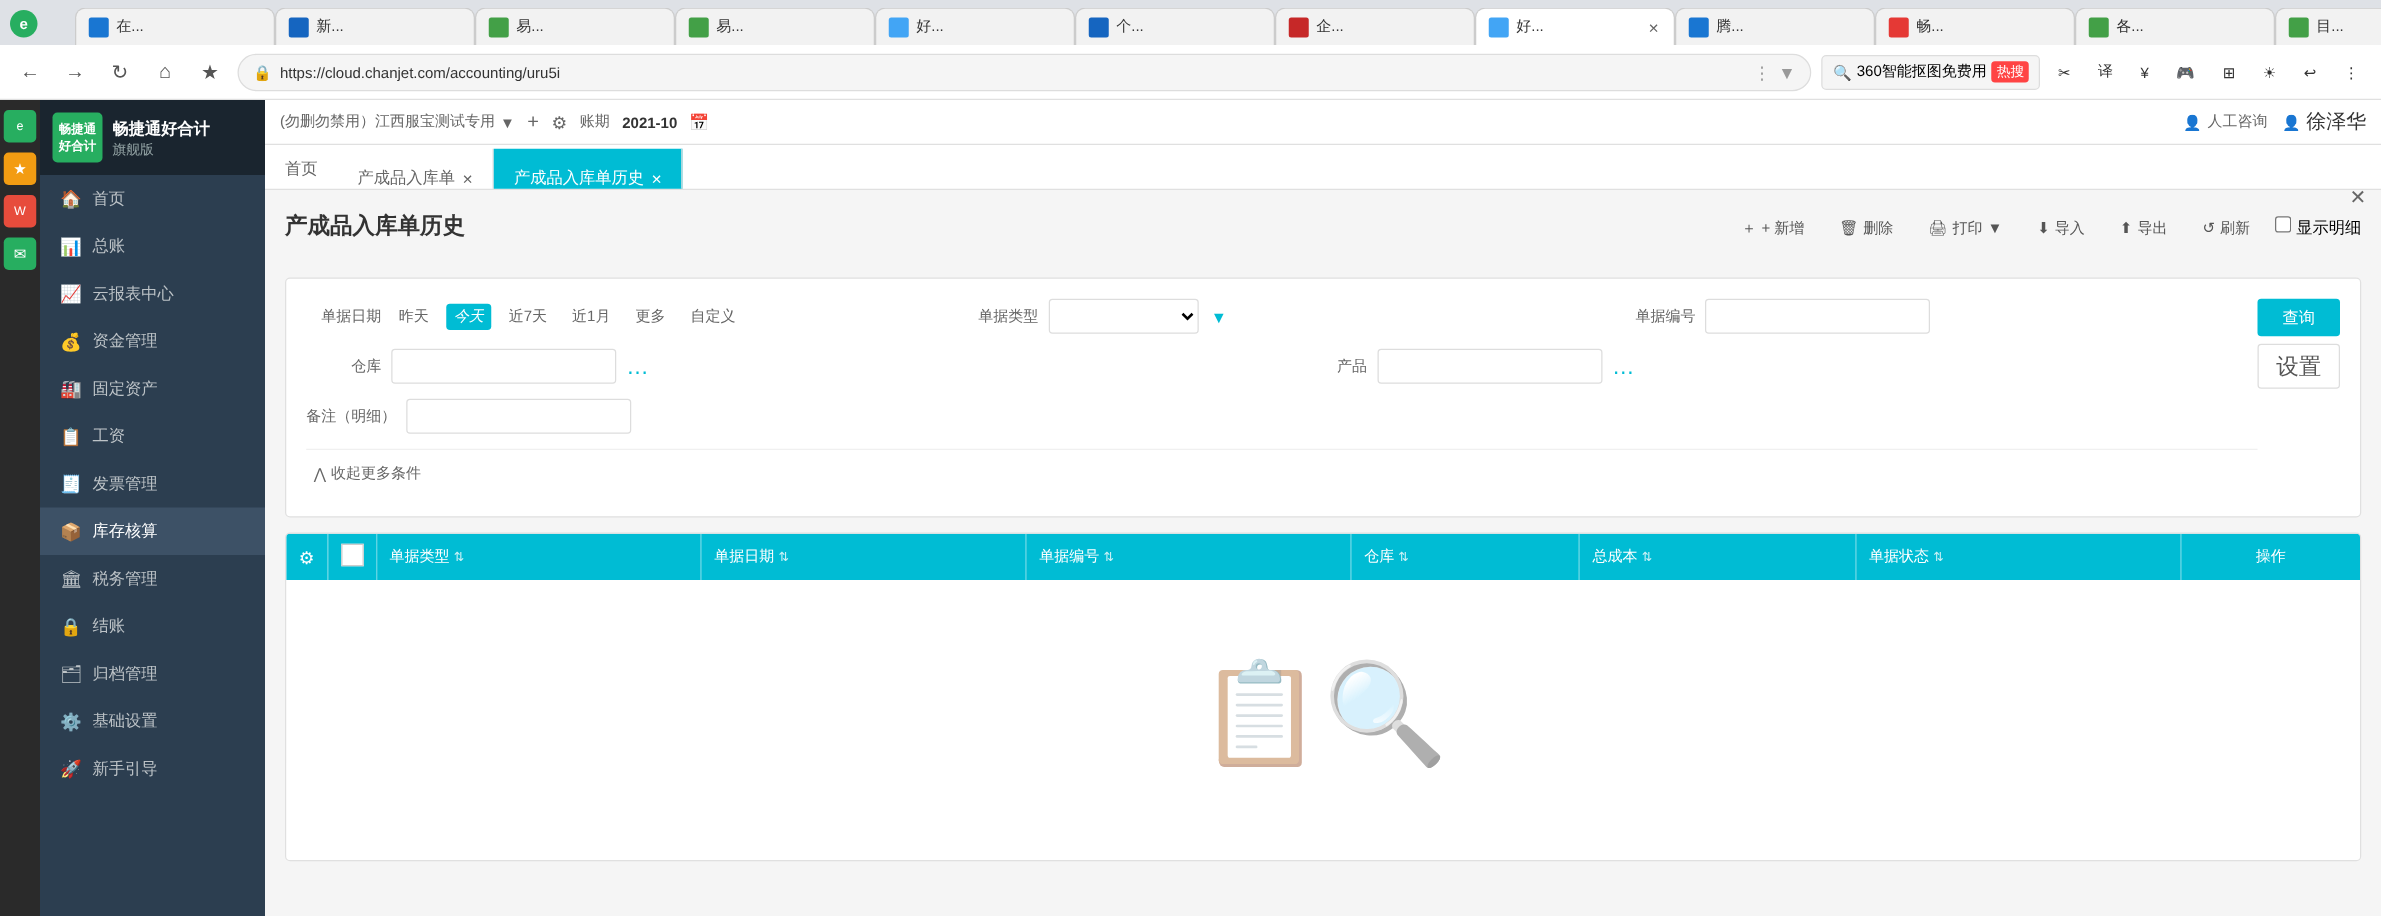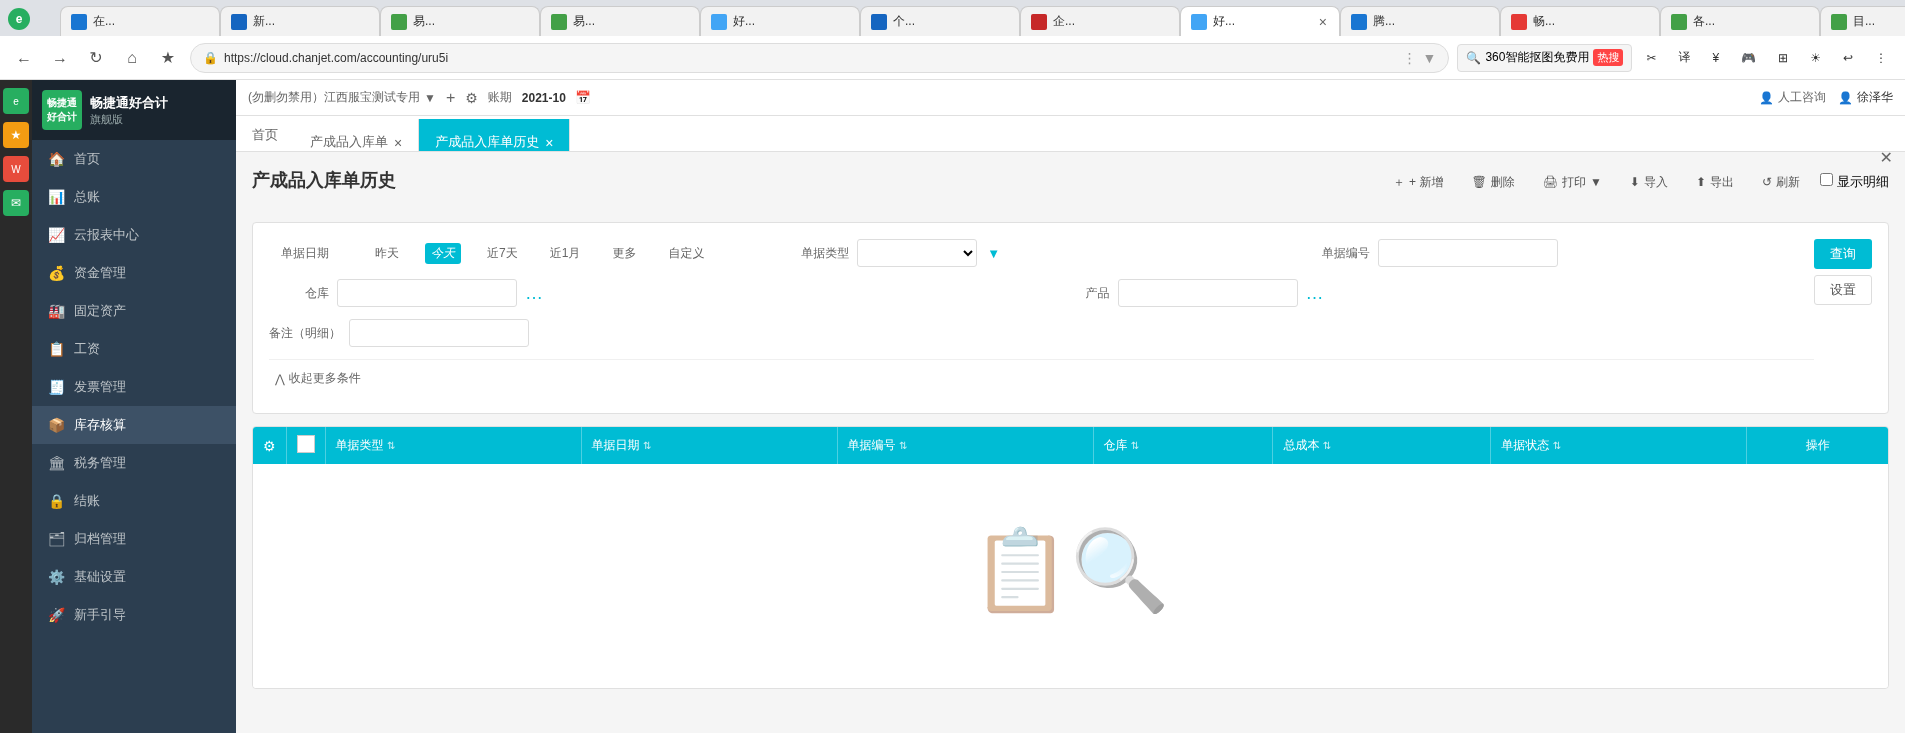--- a/index.html
+++ b/index.html
@@ -25,41 +25,41 @@
     .hot-search { background: #ff4444; color: #fff; font-size: 11px; padding: 1px 4px; border-radius: 3px; }
 
     
     .app-layout { display: flex; flex: 1; overflow: hidden; height: calc(100% - 80px); }
 
     
     .icon-sidebar { width: 32px; background: #2a2a2a; display: flex; flex-direction: column; align-items: center; padding-top: 8px; gap: 8px; }
     .icon-sidebar-item { width: 26px; height: 26px; border-radius: 4px; display: flex; align-items: center; justify-content: center; cursor: pointer; }
 
     
-    .app-sidebar { width: 204px; background: #2c3e50; color: #ccc; display: flex; flex-direction: column; }
+    .app-sidebar { width: 180px; background: #2c3e50; color: #ccc; display: flex; flex-direction: column; }
     .sidebar-header { background: #1a252f; padding: 10px; display: flex; align-items: center; gap: 8px; }
     .sidebar-logo { width: 40px; height: 40px; background: #27ae60; border-radius: 4px; display: flex; align-items: center; justify-content: center; color: white; font-size: 10px; text-align: center; font-weight: bold; }
     .sidebar-title { color: #fff; font-size: 13px; font-weight: bold; }
     .sidebar-subtitle { color: #95a5a6; font-size: 11px; }
     .sidebar-menu { flex: 1; overflow-y: auto; }
     .sidebar-item { display: flex; align-items: center; gap: 8px; padding: 10px 16px; cursor: pointer; color: #bdc3c7; font-size: 13px; }
     .sidebar-item.active { background: #3d5166; color: #fff; }
     .sidebar-item-icon { width: 18px; height: 18px; display: flex; align-items: center; justify-content: center; font-size: 14px; }
 
     
     .main-content { flex: 1; display: flex; flex-direction: column; background: #0369a1; overflow: hidden; }
 
     
     .top-bar { height: 36px; background: #fff; border-bottom: 1px solid #e0e0e0; display: flex; align-items: center; padding: 0 12px; gap: 10px; }
     .company-select { display: flex; align-items: center; gap: 4px; font-size: 12px; color: #666; cursor: pointer; }
     .period-label { font-size: 12px; color: #666; }
     .period-value { font-size: 12px; color: #333; font-weight: bold; }
     .top-bar-right { margin-left: auto; display: flex; align-items: center; gap: 12px; }
     .user-service { font-size: 12px; color: #666; display: flex; align-items: center; gap: 4px; cursor: pointer; }
-    .user-name { font-size: 12px; color: #333; }
+    .user-name { font-size: 16px; color: #333; }
 
     
     .page-tabs { height: 36px; background: #fff; border-bottom: 1px solid #e0e0e0; display: flex; align-items: flex-end; padding-left: 0; }
     .page-tab { height: 32px; padding: 0 16px; display: flex; align-items: flex-end; gap: 6px; font-size: 13px; color: #666; cursor: pointer; border-right: 1px solid #e0e0e0; }
     .page-tab.active { background: #00bcd4; color: #fff; border-radius: 0; }
     .page-tab-close { font-size: 14px; cursor: pointer; }
     .breadcrumb-home { padding: 0 16px; height: 32px; display: flex; align-items: center; font-size: 13px; color: #666; cursor: pointer; }
 
     
     .content-area { flex: 1; padding: 16px; overflow-y: auto; background: #f5f5f5; }
@@ -67,30 +67,30 @@
 
     
     .toolbar { display: flex; align-items: center; gap: 12px; margin-bottom: 12px; }
     .toolbar-btn { display: flex; align-items: center; gap: 4px; font-size: 12px; color: #555; cursor: pointer; padding: 4px 8px; }
 
     
     .search-panel { background: #fff; border: 1px solid #e0e0e0; border-radius: 4px; padding: 16px; margin-bottom: 12px; }
     .search-row { display: flex; align-items: center; gap: 16px; margin-bottom: 12px; }
     .search-field { display: flex; align-items: center; gap: 8px; flex: 1; }
     .search-field-label { font-size: 12px; color: #666; white-space: nowrap; min-width: 60px; text-align: right; }
-    .date-filters { display: flex; align-items: flex-end; gap: 20px; margin-left: 32px; }
+    .date-filters { display: flex; align-items: flex-end; gap: 8px; }
     .date-btn { font-size: 12px; color: #666; cursor: pointer; padding: 2px 6px; }
     .date-btn.active { background: #00bcd4; color: #fff; border-radius: 3px; padding: 2px 6px; font-style: italic; }
     .date-range { font-size: 12px; color: #999; }
     .search-input { height: 28px; border: 1px solid #ddd; border-radius: 3px; padding: 0 8px; font-size: 12px; width: 180px; }
     .search-select { height: 28px; border: 1px solid #ddd; border-radius: 3px; padding: 0 8px; font-size: 12px; min-width: 120px; background: #fff; }
     .dots-btn { color: #00bcd4; font-size: 18px; cursor: pointer; line-height: 1; }
     .collapse-btn { display: flex; align-items: center; gap: 4px; font-size: 12px; color: #666; cursor: pointer; text-align: center; padding: 6px; }
     .action-btn-green { background: #00bcd4; color: #fff; border: none; padding: 6px 16px; border-radius: 3px; font-size: 13px; cursor: pointer; }
-    .action-btn-outline { background: #fff; color: #555; border: 1px solid #ddd; padding: 5px 14px; border-radius: 3px; font-size: 13px; cursor: pointer; }
+    .action-btn-outline { background: #fff; color: #555; border: 1px solid #ddd; padding: 5px 14px; border-radius: 3px; font-size: 18px; cursor: pointer; }
     .search-actions { display: flex; flex-direction: column; gap: 6px; margin-left: auto; justify-content: center; }
     .search-header { display: flex; align-items: flex-start; justify-content: space-between; }
 
     
     .data-table { width: 100%; border-collapse: collapse; background: #fff; }
     .table-header { background: #00bcd4; }
     .table-header th { color: #fff; font-size: 12px; font-weight: normal; padding: 8px 10px; text-align: left; border-right: 1px solid rgba(255,255,255,0.3); white-space: nowrap; }
     .table-header th:last-child { border-right: none; }
     .sort-icon { font-size: 10px; color: rgba(255,255,255,0.8); }
     .th-checkbox { width: 30px; text-align: center; }

